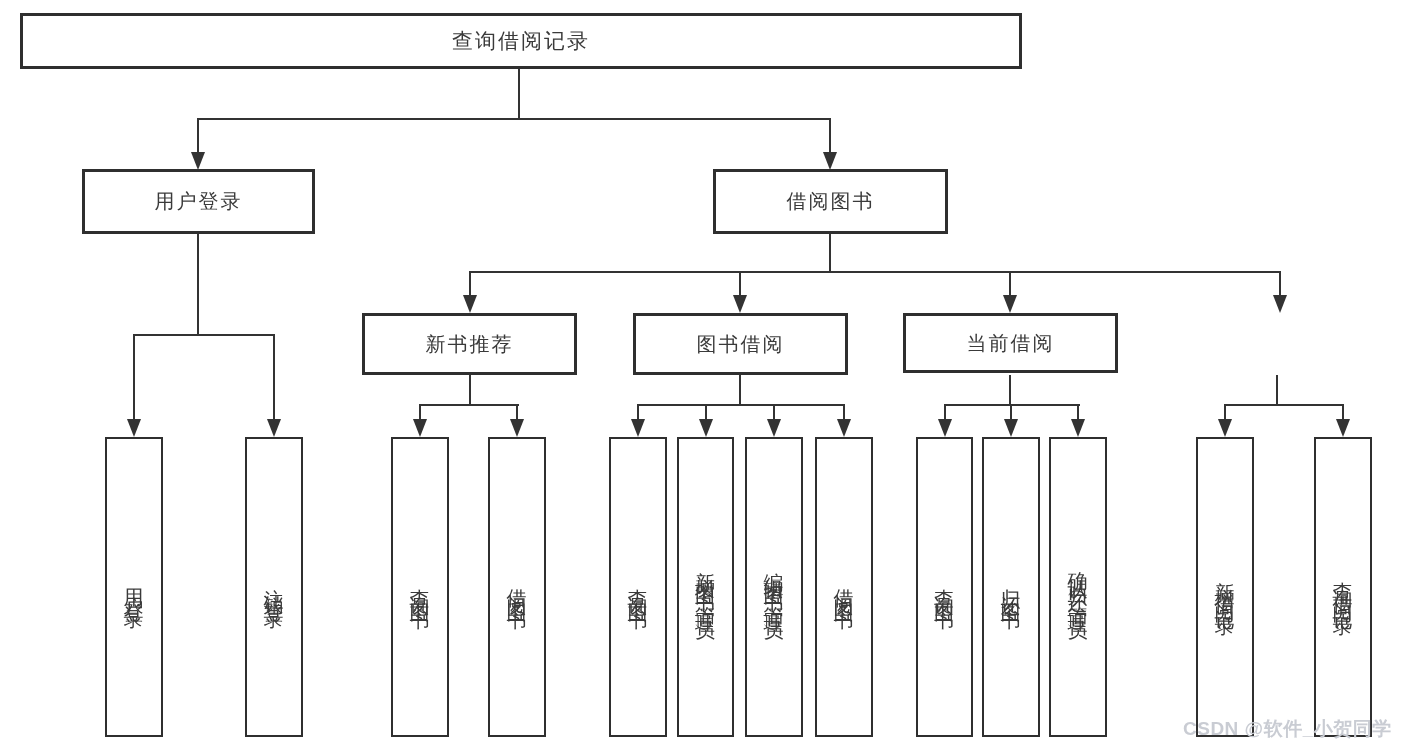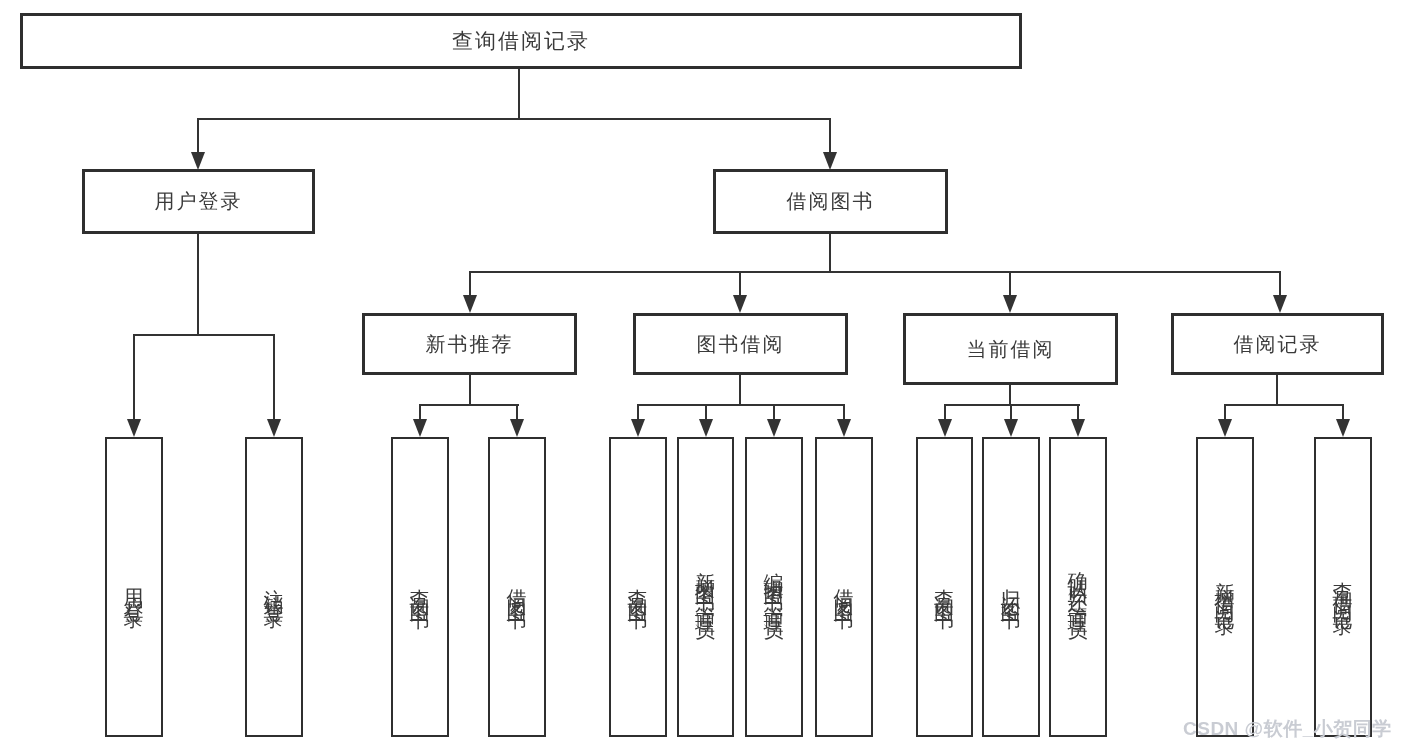--- a/index.html
+++ b/index.html
@@ -69,25 +69,22 @@
   <div class="arrow" style="left:1003px; top:295px;"></div>
   <div class="vline" style="left:1279px; top:272px; width:2px; height:24px;"></div>
   <div class="arrow" style="left:1273px; top:295px;"></div>
 
   <div class="box" style="left:633px; top:313px; width:215px; height:62px;">
     <span>图书借阅</span>
   </div>
   <div class="box" style="left:362px; top:313px; width:215px; height:62px;">
     <span>新书推荐</span>
   </div>
-  <div class="box" style="left:903px; top:313px; width:215px; height:72px;">
+  <div class="box" style="left:903px; top:313px; width:215px; height:60px;">
     <span>当前借阅</span>
-  </div>
-  <div class="box" style="left:1171px; top:313px; width:213px; height:62px;">
-    <span>借阅记录</span>
   </div>
 
   <div class="vline" style="left:469px; top:375px; width:2px; height:30px;"></div>
   <div class="hline" style="left:419px; top:404px; width:100px; height:2px;"></div>
   <div class="vline" style="left:419px; top:405px; width:2px; height:15px;"></div>
   <div class="arrow" style="left:413px; top:419px;"></div>
   <div class="vline" style="left:516px; top:405px; width:2px; height:15px;"></div>
   <div class="arrow" style="left:510px; top:419px;"></div>
 
   <div class="vline" style="left:739px; top:375px; width:2px; height:30px;"></div>

